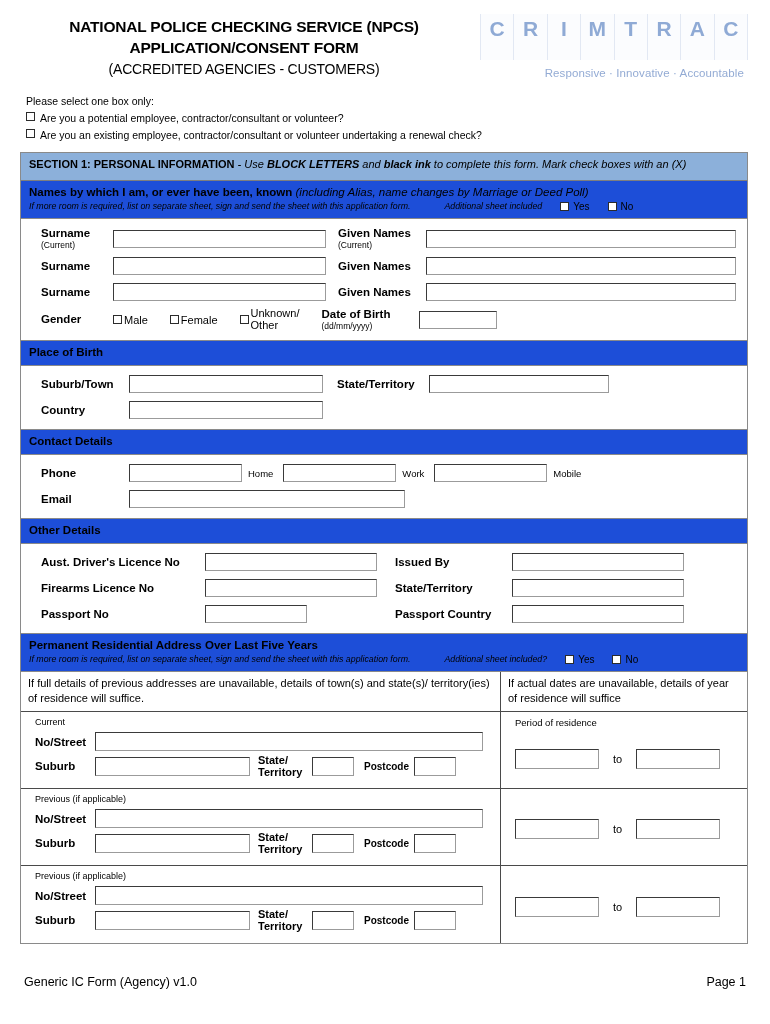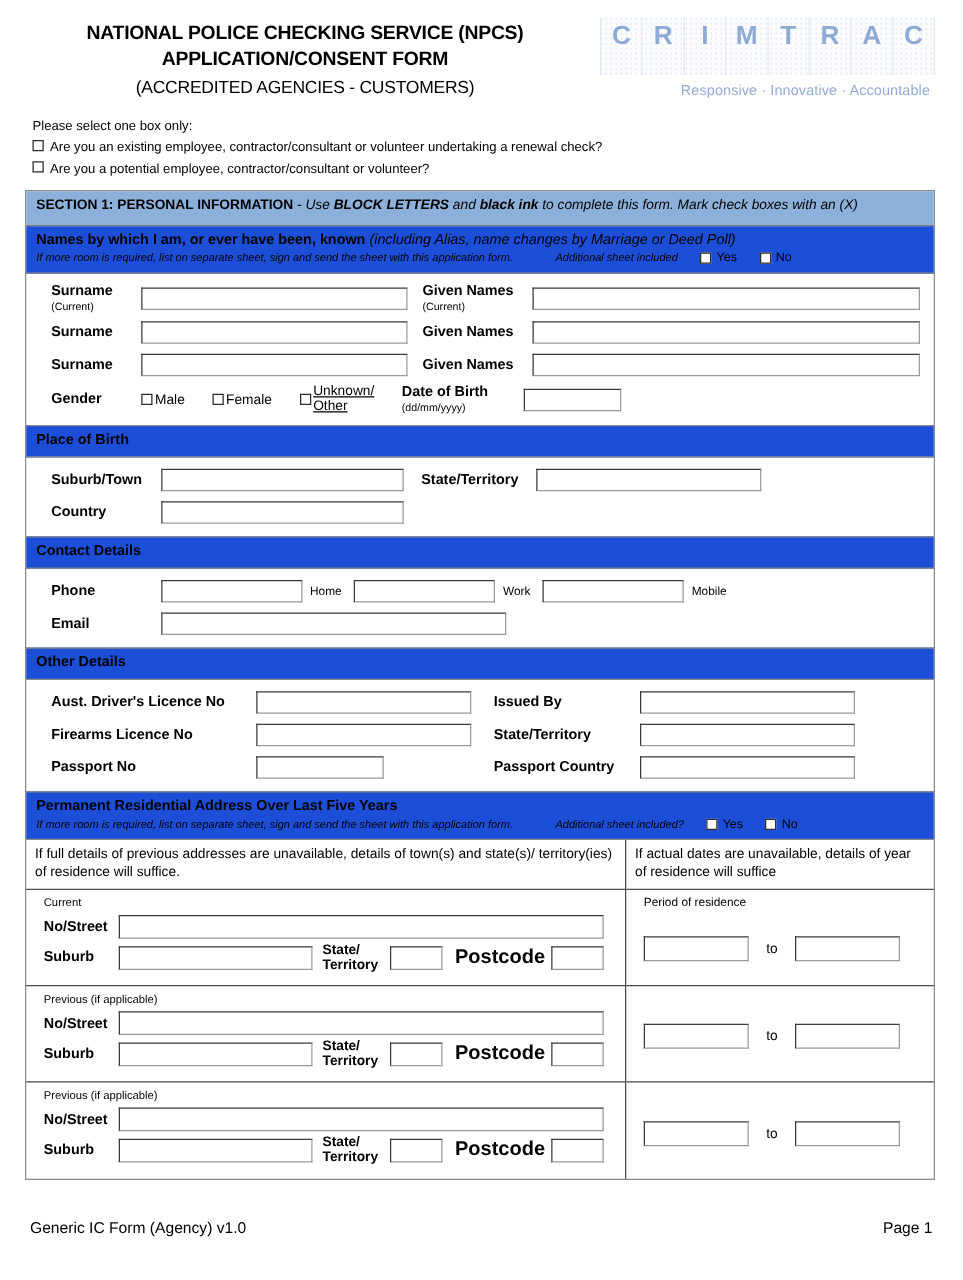--- a/index.html
+++ b/index.html
@@ -193,21 +193,21 @@
   .gn-lbl { width: 88px; flex: none; margin-left: 12px; }
   .gn-box { width: 310px; flex: none; }
 
   .gender-opt {
     display: flex;
     align-items: center;
     font-size: 11px;
     margin-right: 22px;
   }
   .gender-opt .cb { margin-right: 2px; flex: none; }
-  .gender-opt .two { line-height: 11.5px; text-decoration: underline; }
+  .gender-opt .two { line-height: 11.5px; }
 
   
   .pb-lbl  { width: 88px; flex: none; }
   .pb-box  { width: 194px; flex: none; }
   .pb-lbl2 { width: 92px; flex: none; margin-left: 14px; }
   .pb-box2 { width: 180px; flex: none; }
 
   
   .ct-lbl { width: 88px; flex: none; }
   .ph-box { width: 113px; flex: none; }
@@ -259,21 +259,21 @@
     margin-top: 3px;
   }
   .addr-lbl { width: 60px; flex: none; font-size: 11.5px; font-weight: bold; }
   .street-box { width: 388px; flex: none; height: 19px; }
   .suburb-box { width: 155px; flex: none; height: 19px; }
   .st-lbl {
     width: 54px; flex: none; margin-left: 8px;
     font-size: 11px; font-weight: bold; line-height: 12px;
   }
   .st-box { width: 42px; flex: none; height: 19px; }
-  .pc-lbl { margin-left: 10px; font-size: 16px; font-weight: bold; flex: none; }
+  .pc-lbl { margin-left: 10px; font-size: 10px; font-weight: bold; flex: none; }
   .pc-box { width: 42px; flex: none; height: 19px; margin-left: 5px; }
 
   .per-block {
     border-bottom: 1px solid #4a4a4a;
     box-sizing: border-box;
     height: 77px;
     padding: 4px 0 0 0;
     display: flex;
     flex-direction: column;
     justify-content: space-between;
@@ -320,25 +320,25 @@
       <div class="logo-cell">C</div>
     </div>
     <div class="logo-tagline">Responsive · Innovative · Accountable</div>
   </div>
 </div>
 
 <div class="intro">
   <div class="intro-label">Please select one box only:</div>
   <div class="intro-row">
     <span class="cb"></span>
-    <span>Are you an existing employee, contractor/consultant or volunteer undertaking a renewal check?</span>
+    <span>Are you a potential employee, contractor/consultant or volunteer?</span>
   </div>
   <div class="intro-row">
     <span class="cb"></span>
-    <span>Are you a potential employee, contractor/consultant or volunteer?</span>
+    <span>Are you an existing employee, contractor/consultant or volunteer undertaking a renewal check?</span>
   </div>
 </div>
 
 <div class="form">
 
   <div class="band-blue">
     <b>SECTION 1: PERSONAL INFORMATION</b><i> - </i><i>Use </i><i><b>BLOCK LETTERS</b></i><i> and </i><i><b>black ink</b></i><i> to complete this form. Mark check boxes with an (X)</i>
   </div>
 
   <div class="band-gray first">

